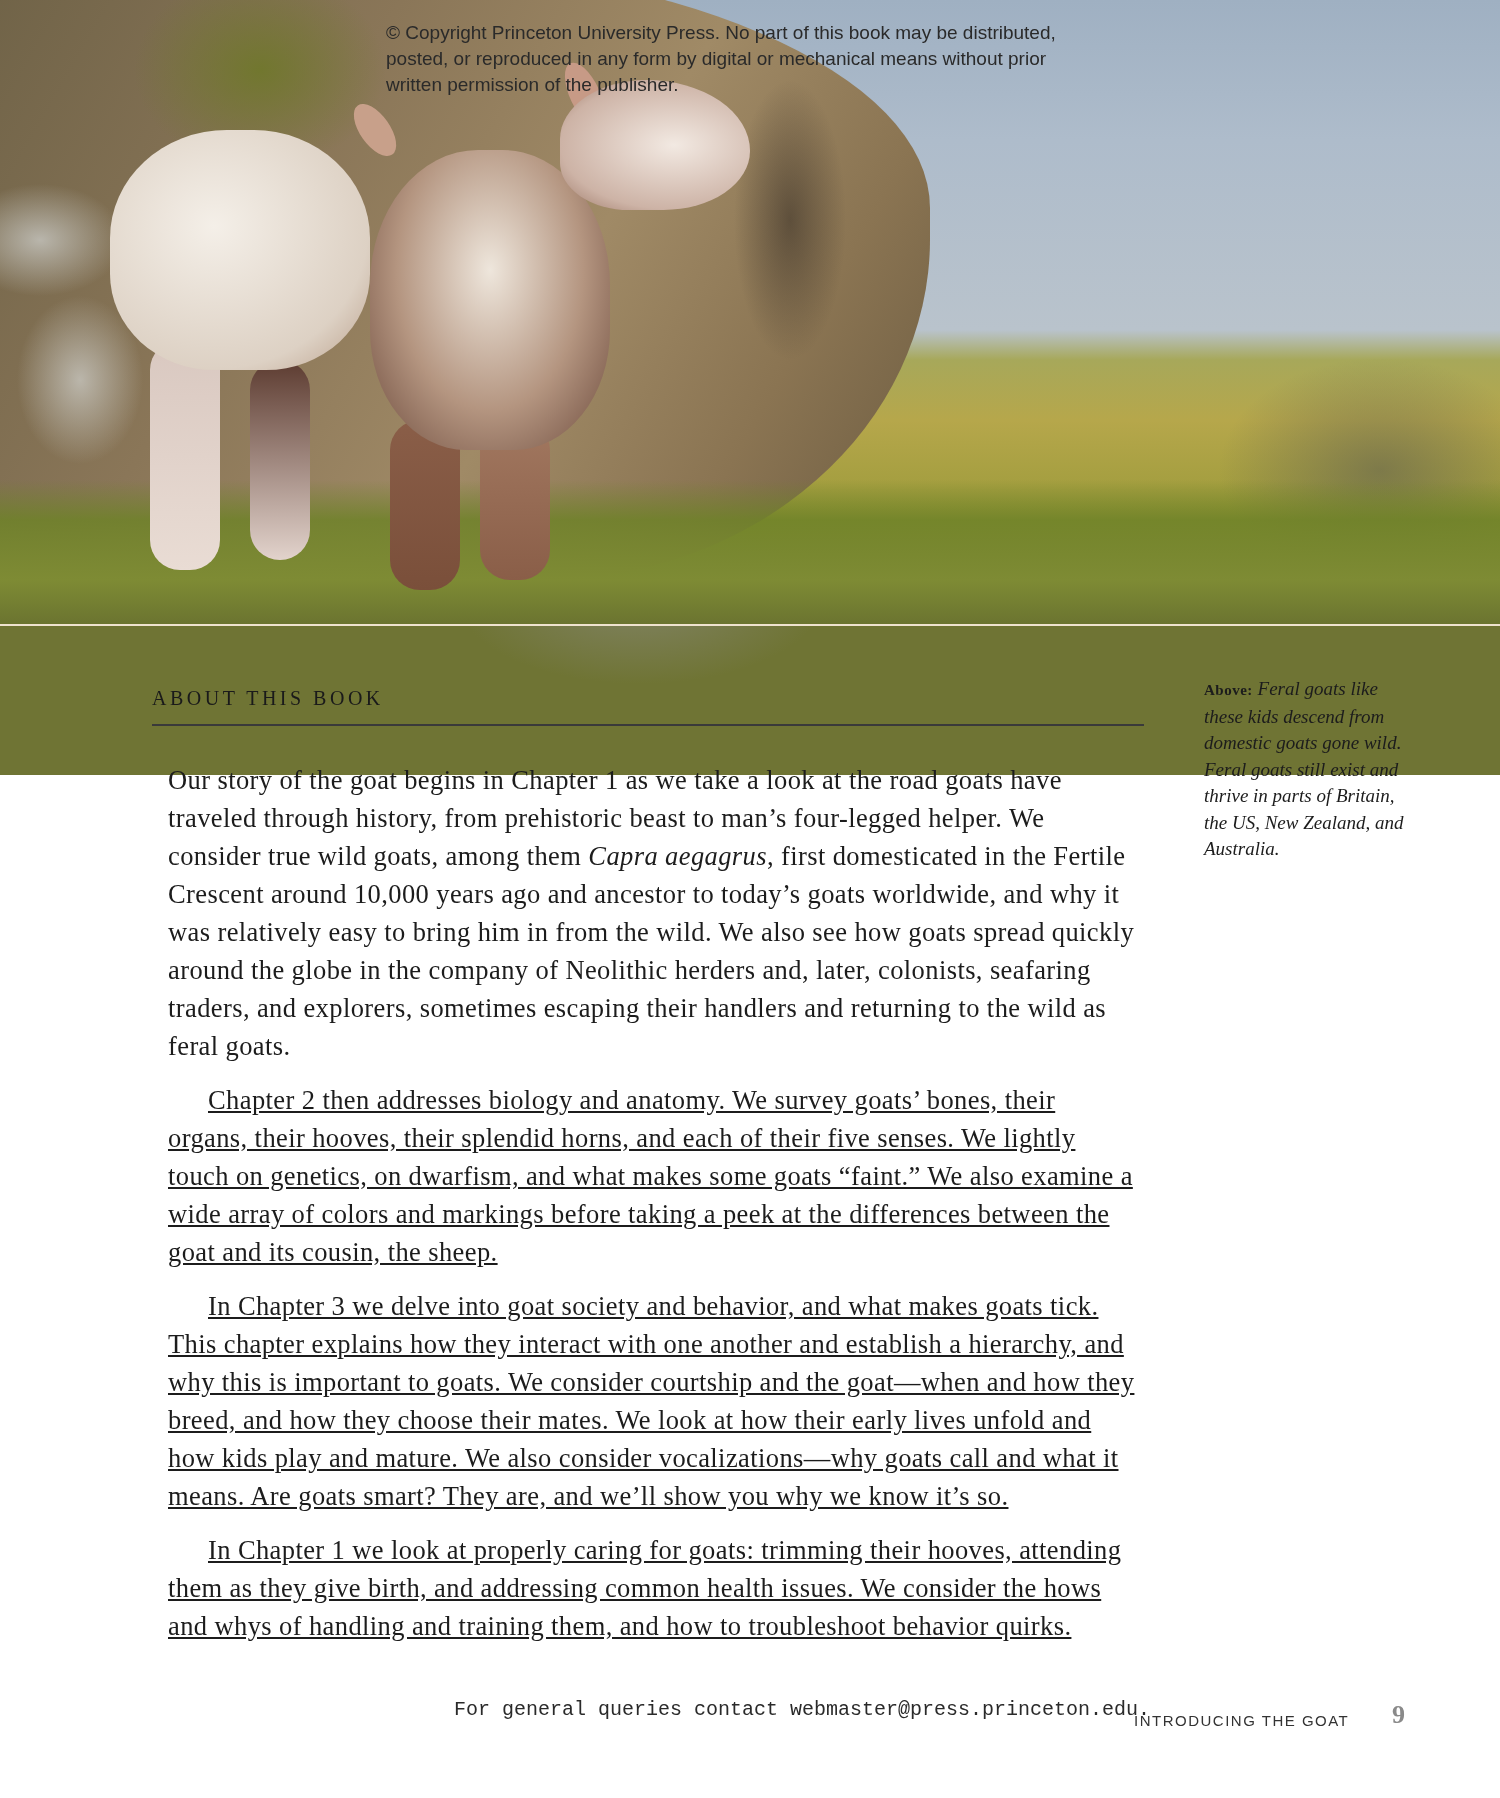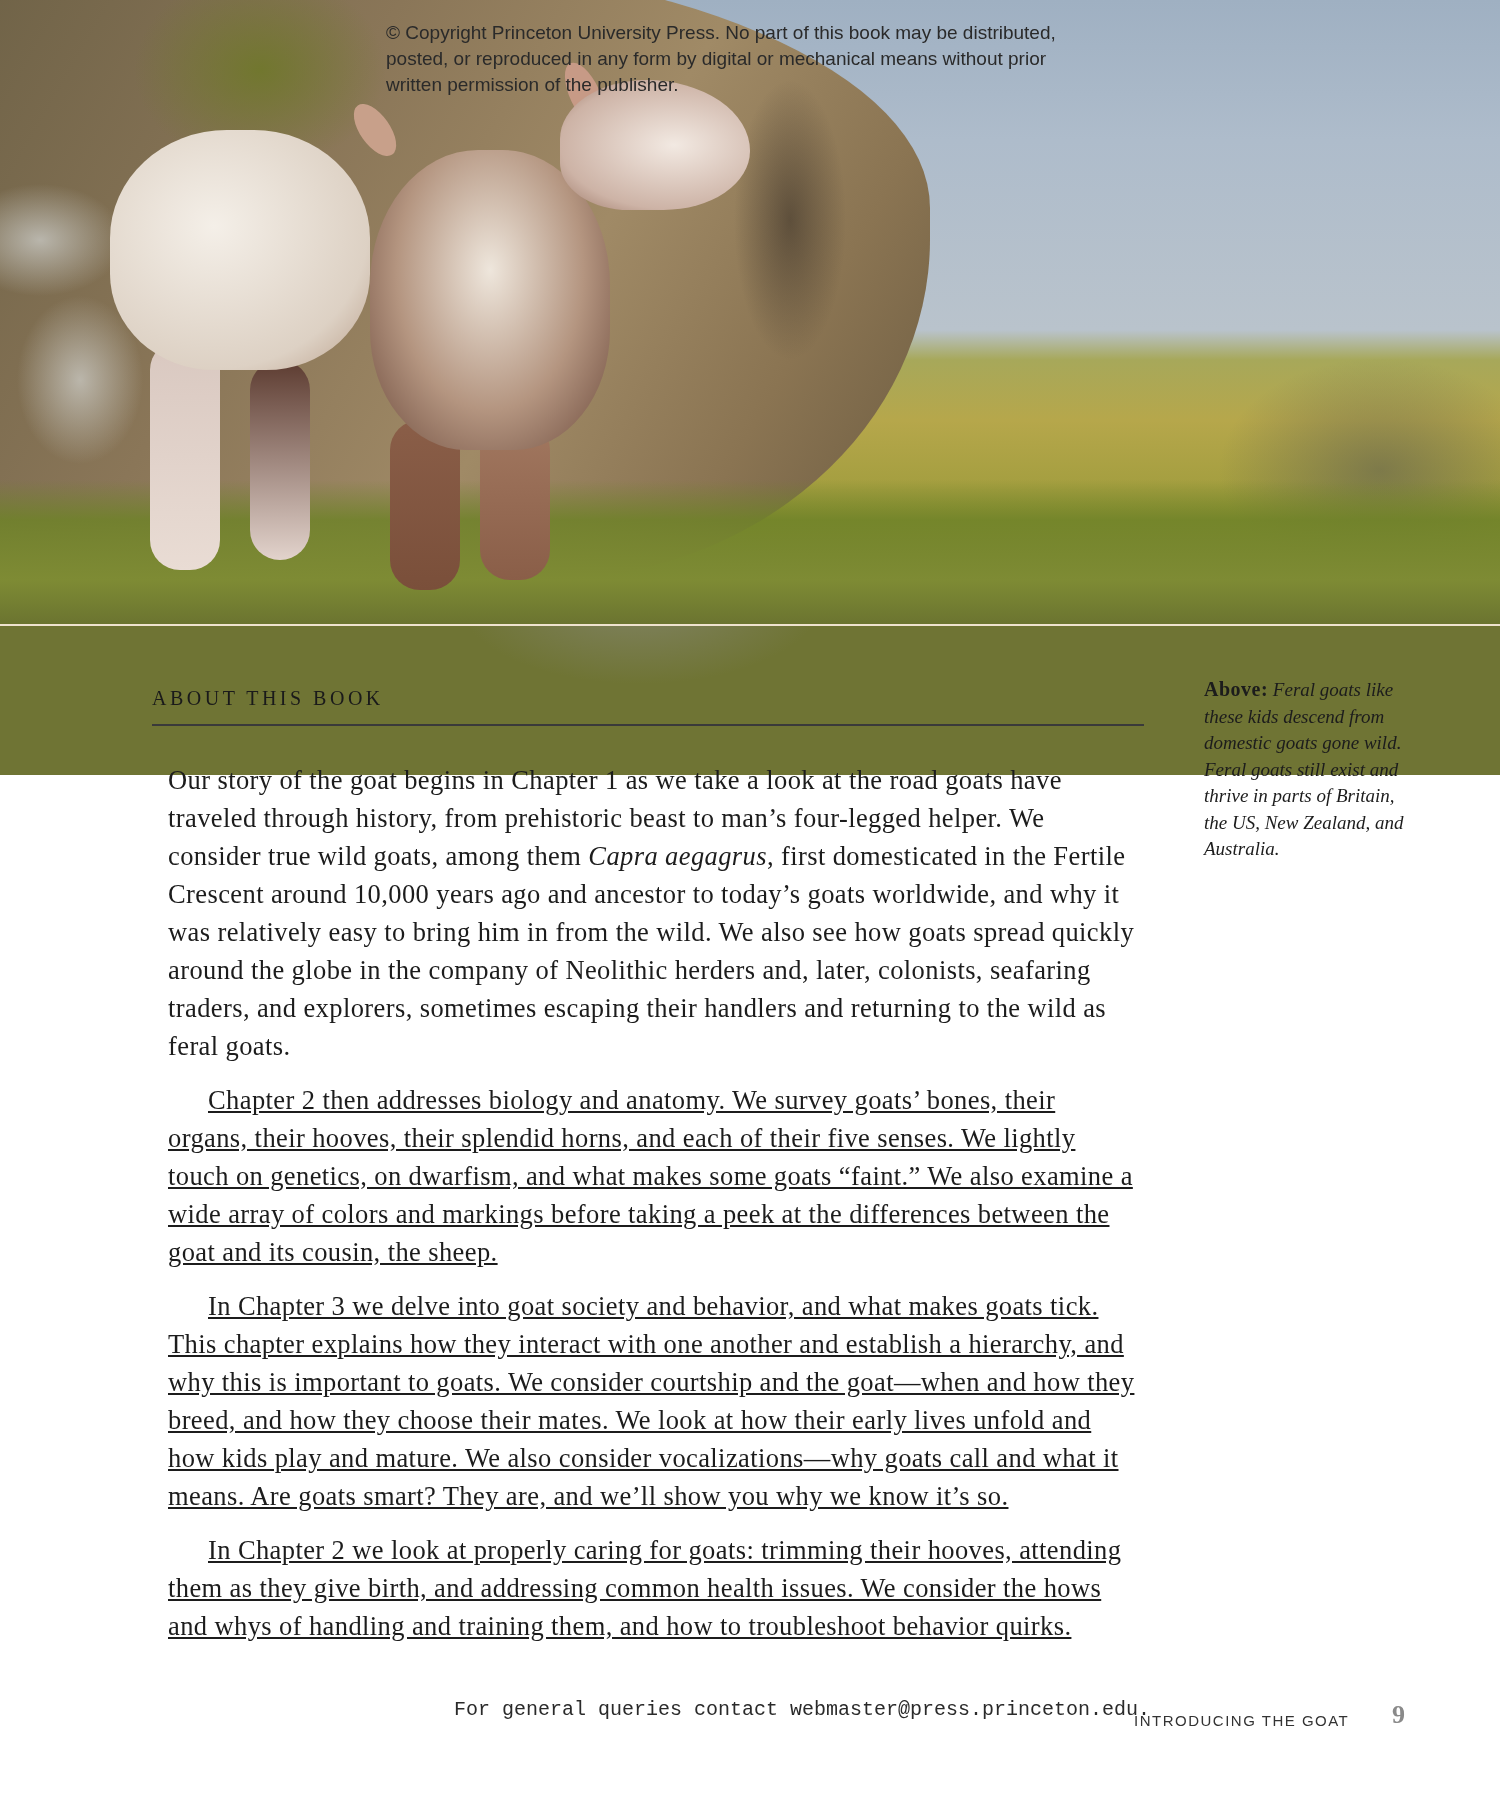--- a/index.html
+++ b/index.html
@@ -70,21 +70,21 @@
       font-size: 26.5px; line-height: 38px; color: #1c1c1c; letter-spacing: 0.4px;
     }
     .body-text p { margin: 16px; }
     .body-text p.indent { text-indent: 40px; text-decoration: underline; }
     .body-text em { font-style: italic; }
 
     .caption {
       position: absolute; left: 1204px; top: 676px; width: 210px;
       font-size: 19px; line-height: 26.5px; font-style: italic; color: #1c1c1c;
     }
-    .caption .lead { font-style: normal; font-weight: bold; font-size: 20px; letter-spacing: 0.5px; }
+    .caption .lead { font-style: normal; font-weight: bold; font-size: 15px; letter-spacing: 0.5px; }
 
     .footer-contact {
       position: absolute; left: 454px; top: 1698px;
       font-family: Liberation Mono, monospace; font-size: 20px; color: #2a2a2a;
     }
     .running-head {
       position: absolute; left: 1134px; top: 1712px;
       font-family: "Liberation Sans", "DejaVu Sans", sans-serif; font-size: 15px; letter-spacing: 1.5px; color: #333;
     }
     .page-number {
@@ -111,21 +111,21 @@
 </div>
 <div class="photo-edge"></div>
 
 <h2 class="section-heading">ABOUT THIS BOOK</h2>
 <div class="rule"></div>
 
 <div class="body-text">
   <p><span>Our story of the goat begins in Chapter 1 as we take a look at the road goats have traveled through history, from prehistoric beast to man’s four-legged helper. We consider true wild goats, among them </span><em>Capra aegagrus</em><span>, first domesticated in the Fertile Crescent around 10,000 years ago and ancestor to today’s goats worldwide, and why it was relatively easy to bring him in from the wild. We also see how goats spread quickly around the globe in the company of Neolithic herders and, later, colonists, seafaring traders, and explorers, sometimes escaping their handlers and returning to the wild as feral goats.</span></p>
   <p class="indent">Chapter 2 then addresses biology and anatomy. We survey goats’ bones, their organs, their hooves, their splendid horns, and each of their five senses. We lightly touch on genetics, on dwarfism, and what makes some goats “faint.” We also examine a wide array of colors and markings before taking a peek at the differences between the goat and its cousin, the sheep.</p>
   <p class="indent">In Chapter 3 we delve into goat society and behavior, and what makes goats tick. This chapter explains how they interact with one another and establish a hierarchy, and why this is important to goats. We consider courtship and the goat—when and how they breed, and how they choose their mates. We look at how their early lives unfold and how kids play and mature. We also consider vocalizations—why goats call and what it means. Are goats smart? They are, and we’ll show you why we know it’s so.</p>
-  <p class="indent">In Chapter 2 we look at properly caring for goats: trimming their hooves, attending them as they give birth, and addressing common health issues. We consider the hows and whys of handling and training them, and how to troubleshoot behavior quirks.</p>
+  <p class="indent">In Chapter 1 we look at properly caring for goats: trimming their hooves, attending them as they give birth, and addressing common health issues. We consider the hows and whys of handling and training them, and how to troubleshoot behavior quirks.</p>
 </div>
 
 <div class="caption">
   <span class="lead">Above:</span>
   <span>Feral goats like these kids descend from domestic goats gone wild. Feral goats still exist and thrive in parts of Britain, the US, New Zealand, and Australia.</span>
 </div>
 
 <div class="footer-contact">For general queries contact webmaster@press.princeton.edu.</div>
 <div class="running-head">INTRODUCING THE GOAT</div>
 <div class="page-number">9</div>

